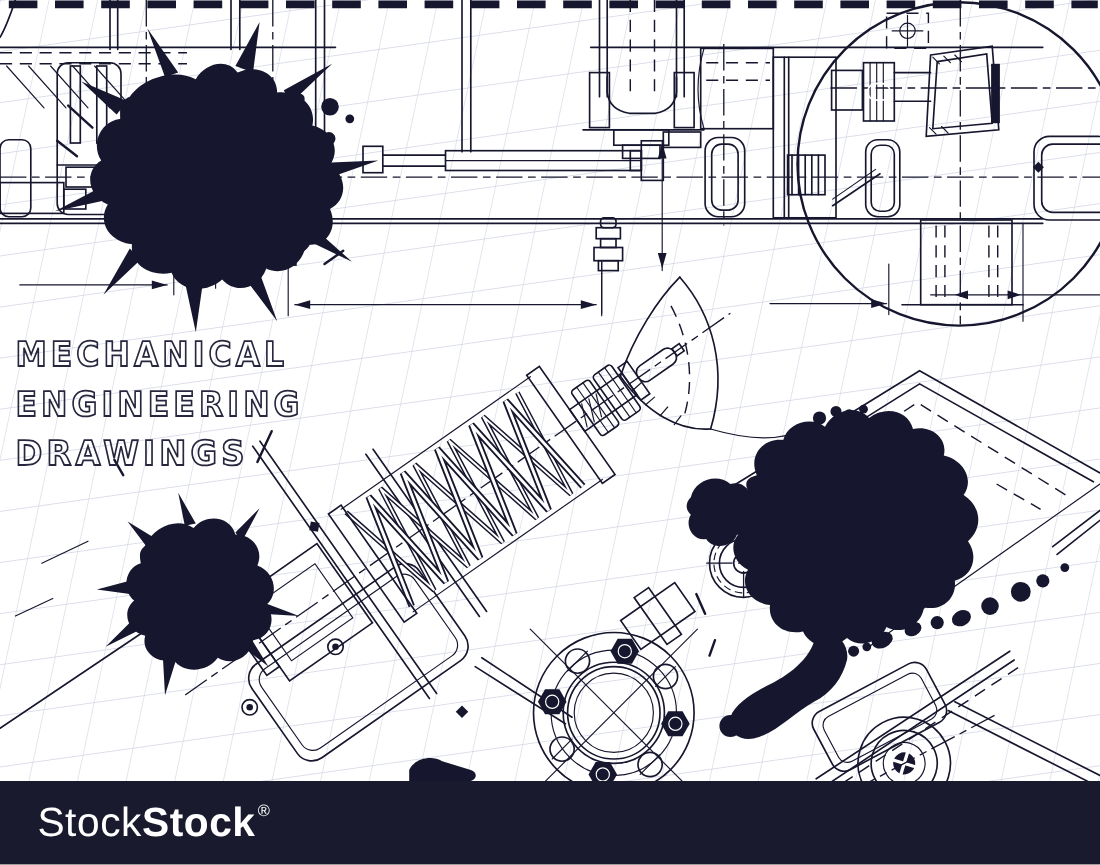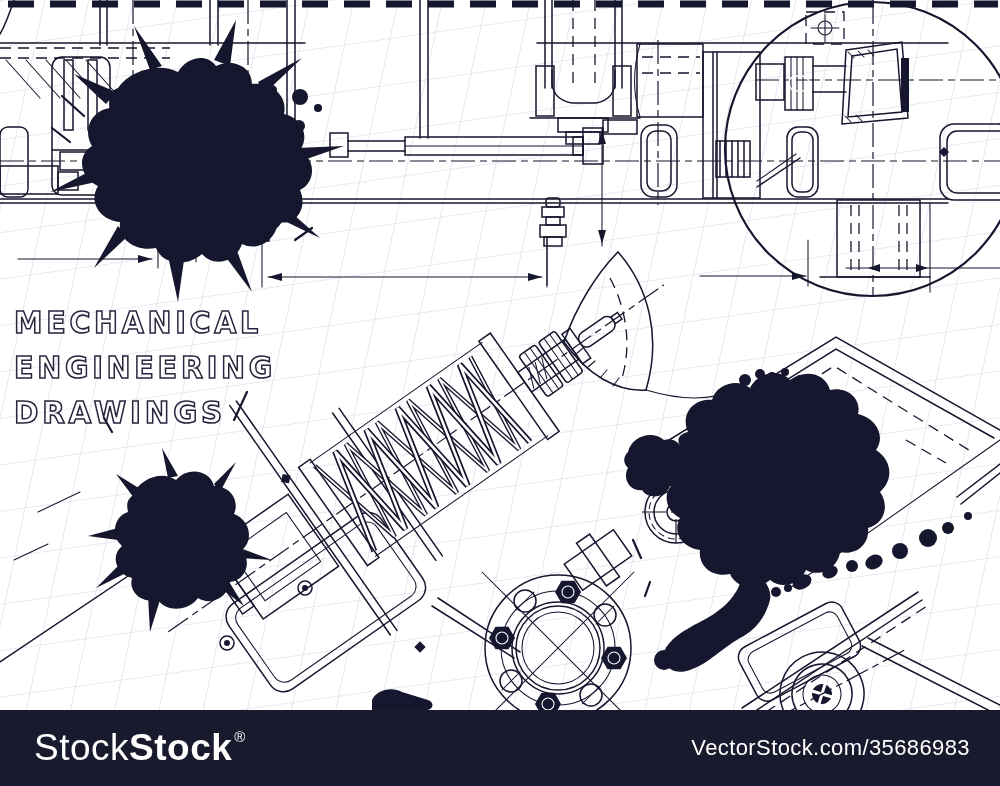--- a/index.html
+++ b/index.html
@@ -407,16 +407,15 @@
       <text class="outline-text" x="14" y="333" textLength="248" lengthAdjust="spacingAndGlyphs">MECHANICAL</text>
       <text class="outline-text" x="14" y="378" textLength="262" lengthAdjust="spacingAndGlyphs">ENGINEERING</text>
       <text class="outline-text" x="14" y="423" textLength="212" lengthAdjust="spacingAndGlyphs">DRAWINGS</text>
     </g>
   </svg>
 
   <div class="wm-bar">
     <div class="wm-logo">
       <span class="lt">Stock</span><span class="hv">Stock</span><span class="reg">®</span>
     </div>
-    <div class="wm-credit">VectorStock.com/35686983</div>
   </div>
 
 </div>
 
 </body></html>

